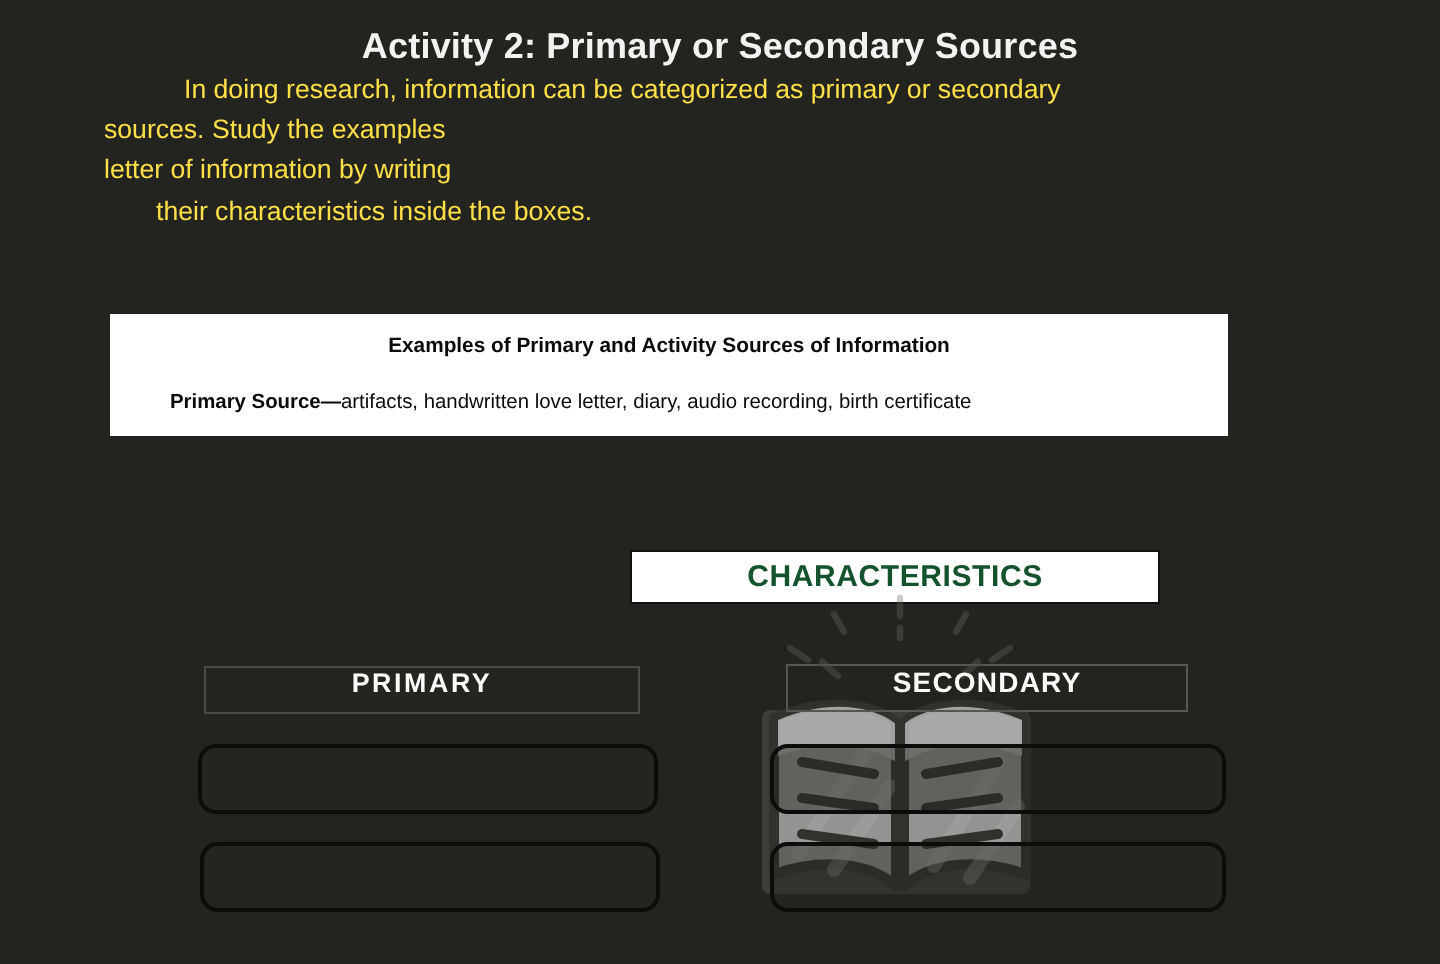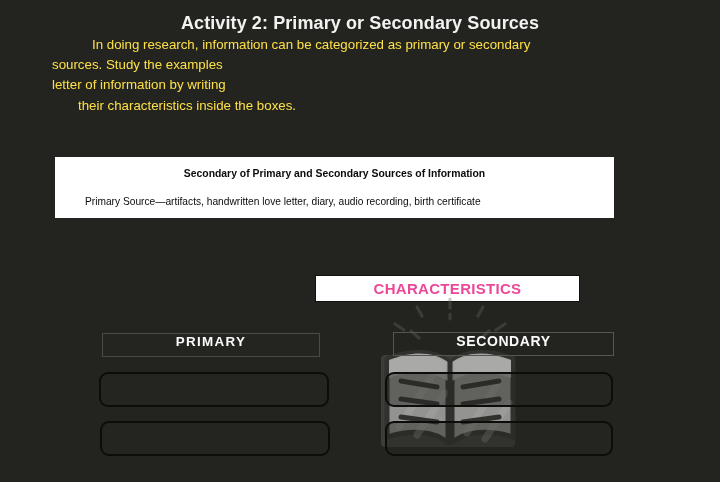--- a/index.html
+++ b/index.html
@@ -75,38 +75,38 @@
     text-align: center;
     font-size: 10.4px;
     font-weight: bold;
   }
   .examples-line {
     position: absolute;
     left: 30px;
     top: 39px;
     font-size: 10.2px;
   }
-  .examples-line b { font-weight: normal; margin-top: 47px; }
+  .examples-line b { font-weight: bold; margin-top: 47px; }
 
   
   .characteristics-box {
     position: absolute;
     left: 315px;
     top: 275px;
     width: 265px;
     height: 27px;
     background: #ffffff;
     border: 1px solid #111111;
     box-sizing: border-box;
     display: flex;
     align-items: center;
     justify-content: center;
   }
   .characteristics-label {
-    color: #ec4899;
+    color: #14532d;
     font-size: 15px;
     font-weight: bold;
     letter-spacing: 0.3px;
   }
 
   
   .book-watermark {
     position: absolute;
     left: 375px;
     top: 297px;
@@ -128,21 +128,21 @@
     justify-content: center;
   }
   .col-header.primary {
     left: 102px;
     top: 333px;
     width: 218px;
   }
   .col-header.secondary {
     left: 393px;
     top: 332px;
-    width: 221px;
+    width: 201px;
     border-color: #55564f;
     background: transparent;
   }
   .col-header-label {
     color: #fbfbfa;
     font-size: 13.4px;
     font-weight: bold;
     letter-spacing: 1.3px;
   }
   .col-header.secondary .col-header-label {
@@ -172,21 +172,21 @@
   <div class="activity-title">Activity 2: Primary or Secondary Sources</div>
 
   <div class="body-text">
     <p class="para-justify indent-lg">In doing research, information can be categorized as primary or secondary</p>
     <p>sources. Study the examples</p>
     <p>letter of information by writing</p>
     <p class="indent-sm">their characteristics inside the boxes.</p>
   </div>
 
   <div class="examples-panel">
-    <div class="examples-heading">Secondary of Primary and Secondary Sources of Information</div>
+    <div class="examples-heading">Examples of Primary and Activity Sources of Information</div>
     <div class="examples-line">
       <b>Primary Source</b><b>—</b><span>artifacts, handwritten love letter, diary, audio recording, birth certificate</span>
     </div>
   </div>
 
   <div class="characteristics-box">
     <span class="characteristics-label">CHARACTERISTICS</span>
   </div>
 
   <div class="book-watermark">

